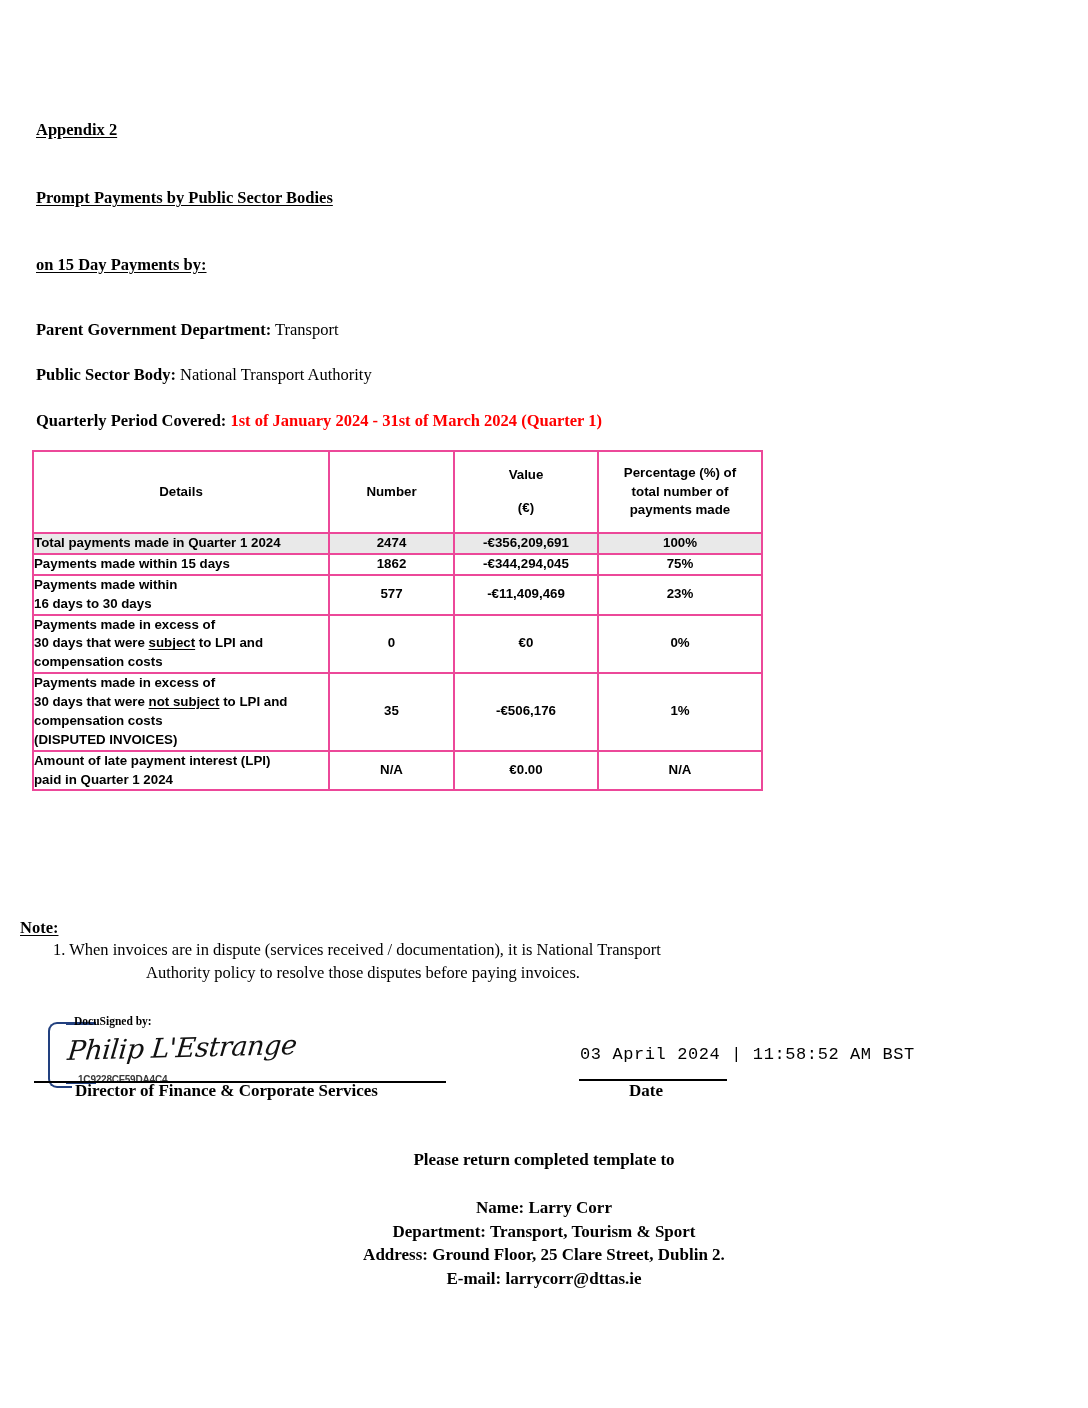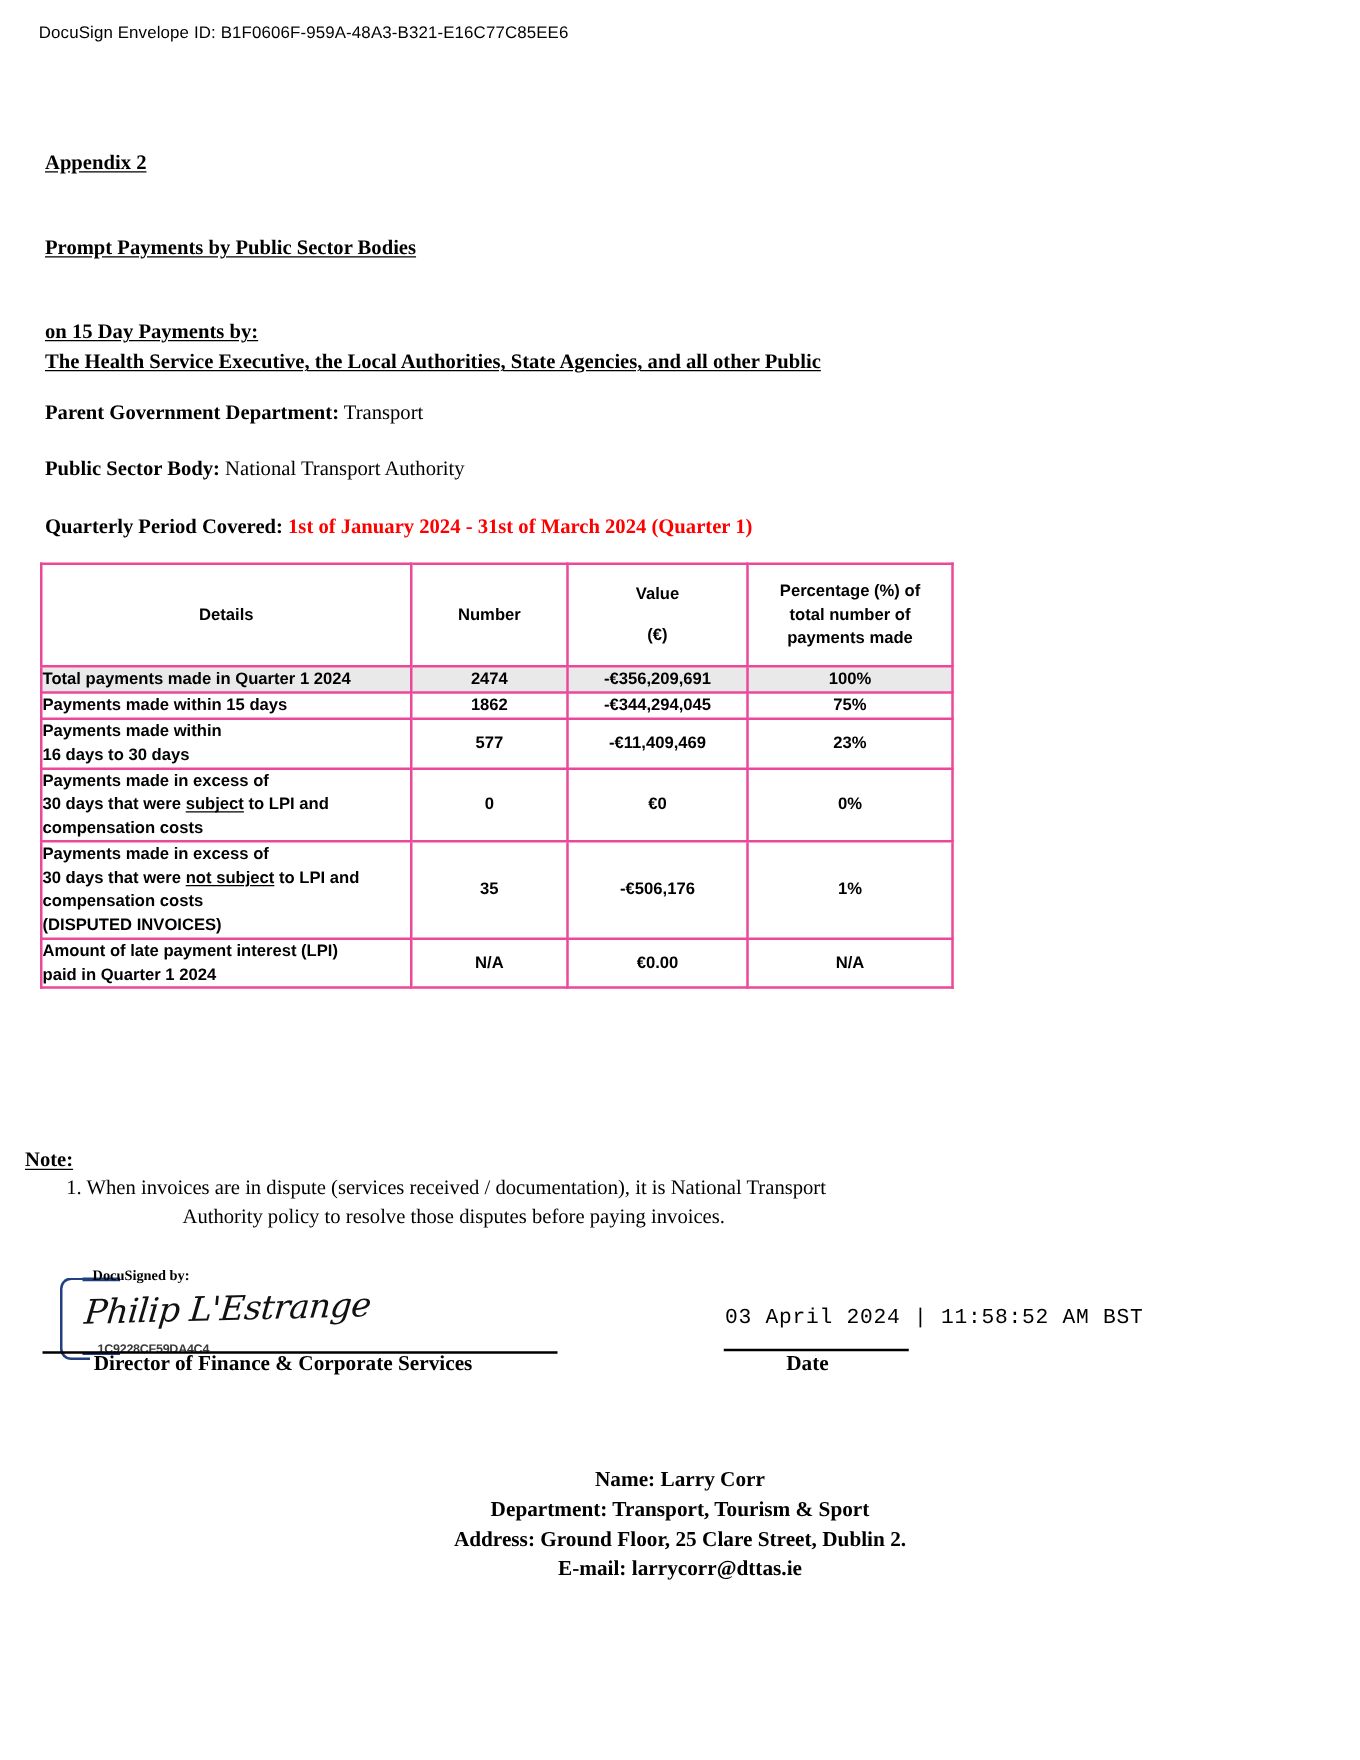--- a/index.html
+++ b/index.html
@@ -269,28 +269,26 @@
   }
   .footer .ret { display: block; }
   .footer .gap { display: block; height: 24px; }
   .footer .ln  { display: block; line-height: 1.40; }
 </style>
 </head>
 <body>
 
 <div class="page">
 
-  <div class="envelope-id">DocuSign Envelope ID: B1F0606F-959A-48A3-B321-E16C77C85EE6</div>
 
   <div class="hd u" id="appendix">Appendix 2</div>
 
   <div class="hd u" id="prompt-title">Prompt Payments by Public Sector Bodies</div>
 
   <div class="hd u" id="rt-l2">on 15 Day Payments by:</div>
-  <div class="hd u" id="rt-l3">The Health Service Executive, the Local Authorities, State Agencies, and all other Public</div>
 
   <div class="field" id="dept">
     <span class="lbl">Parent Government Department:</span>
     <span class="val">Transport</span>
   </div>
 
   <div class="field" id="body-name">
     <span class="lbl">Public Sector Body:</span>
     <span class="val">National Transport Authority</span>
   </div>
@@ -391,20 +389,21 @@
   </div>
 
   <div class="sig-line"></div>
   <div class="sig-title">Director of Finance &amp; Corporate Services</div>
 
   <div class="date-value">03 April 2024  |  11:58:52 AM BST</div>
   <div class="date-line"></div>
   <div class="date-label">Date</div>
 
   <div class="footer">
+    <span class="ret ln">Please return completed template to</span>
     <span class="gap"></span>
     <span class="ln">Name: Larry Corr</span>
     <span class="ln">Department: Transport, Tourism &amp; Sport</span>
     <span class="ln">Address: Ground Floor, 25 Clare Street, Dublin 2.</span>
     <span class="ln">E-mail: larrycorr@dttas.ie</span>
   </div>
 
 </div>
 
 </body></html>

